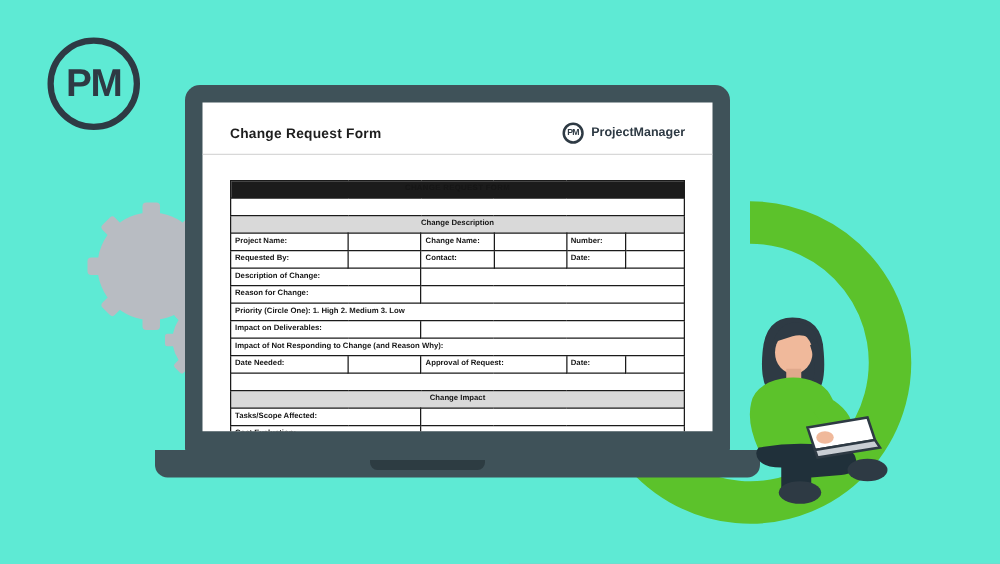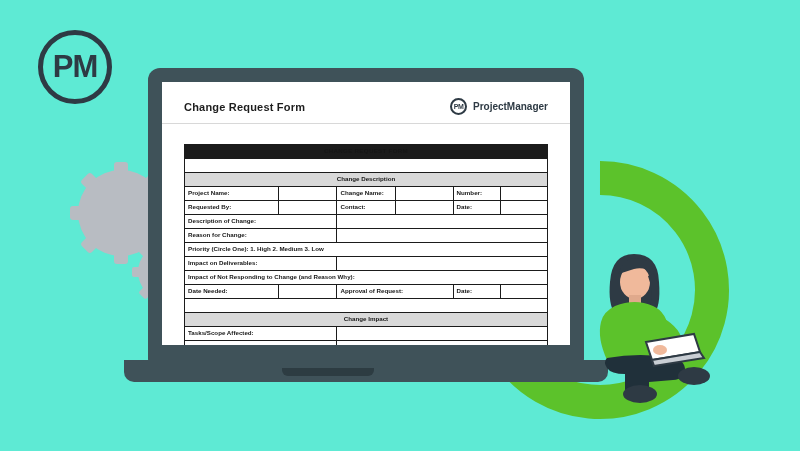--- a/index.html
+++ b/index.html
@@ -68,20 +68,21 @@
     height: 260px;
   }
 
   
   .laptop {
     position: absolute;
     left: 148px;
     top: 68px;
     width: 360px;
     height: 320px;
+    padding-left: 28px;
   }
   .laptop-screen-frame {
     position: absolute;
     left: 0;
     top: 0;
     width: 436px;
     height: 295px;
     background: #3f5259;
     border-radius: 12px 12px 4px 4px;
     box-sizing: border-box;

